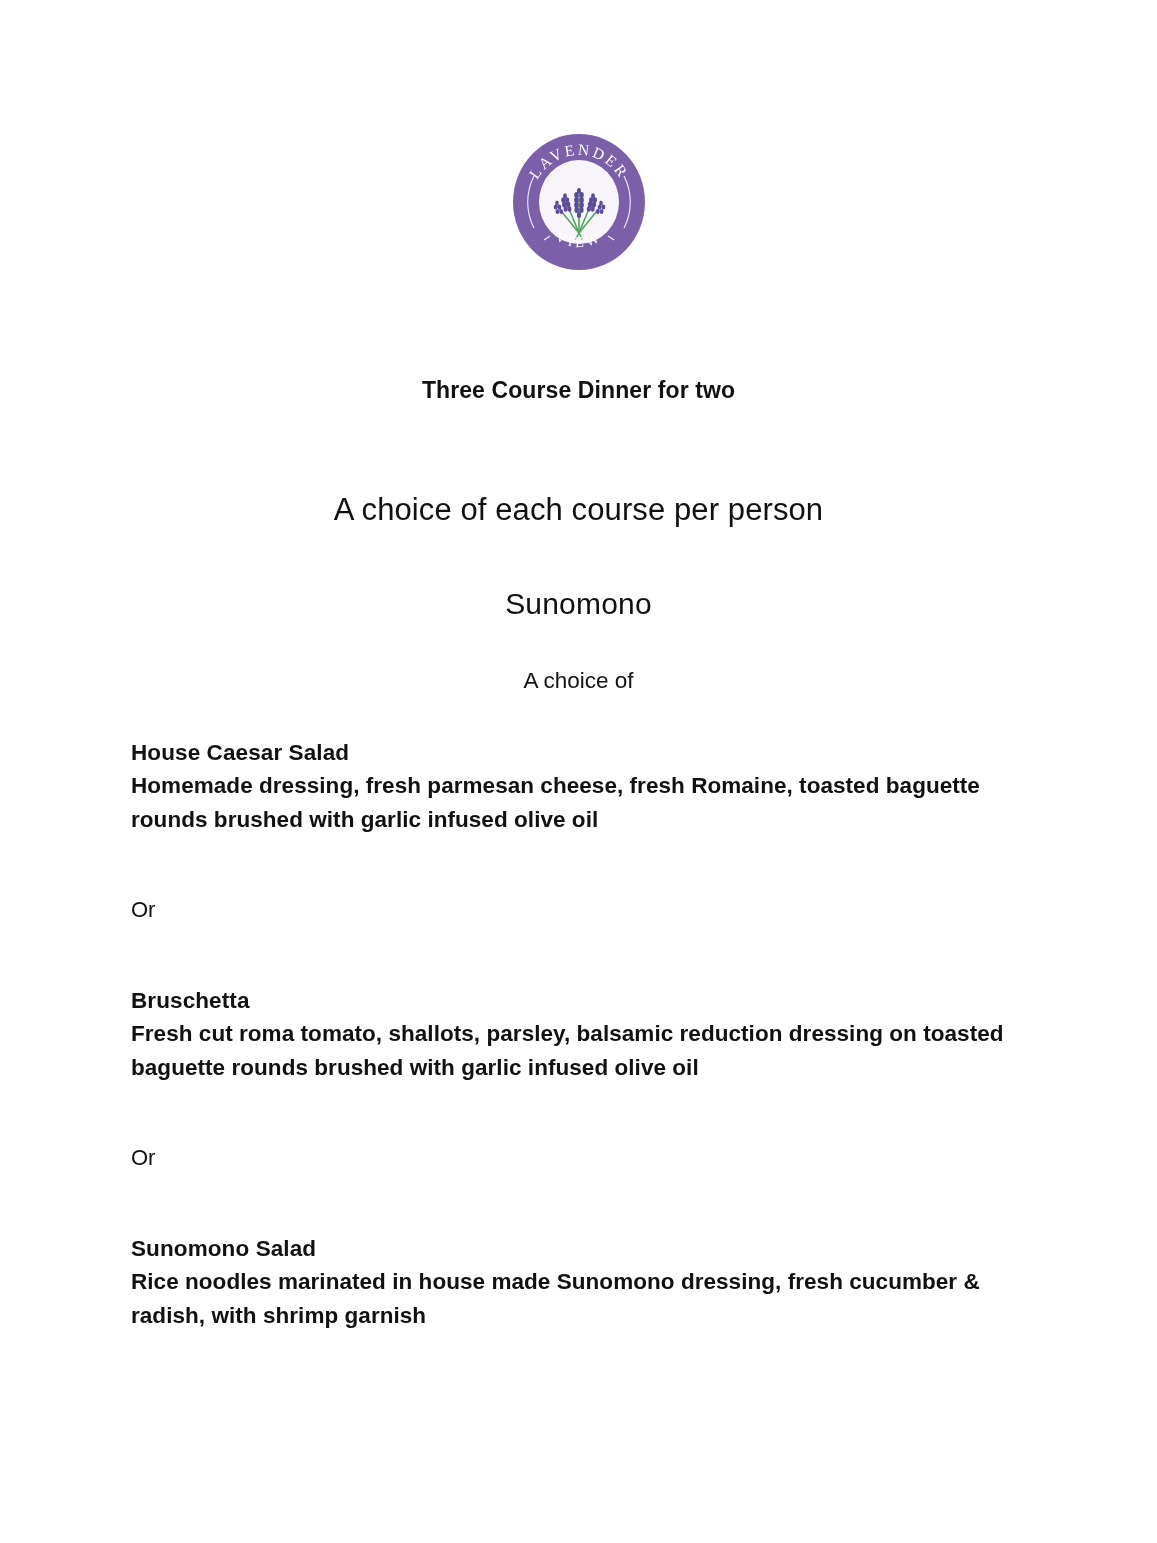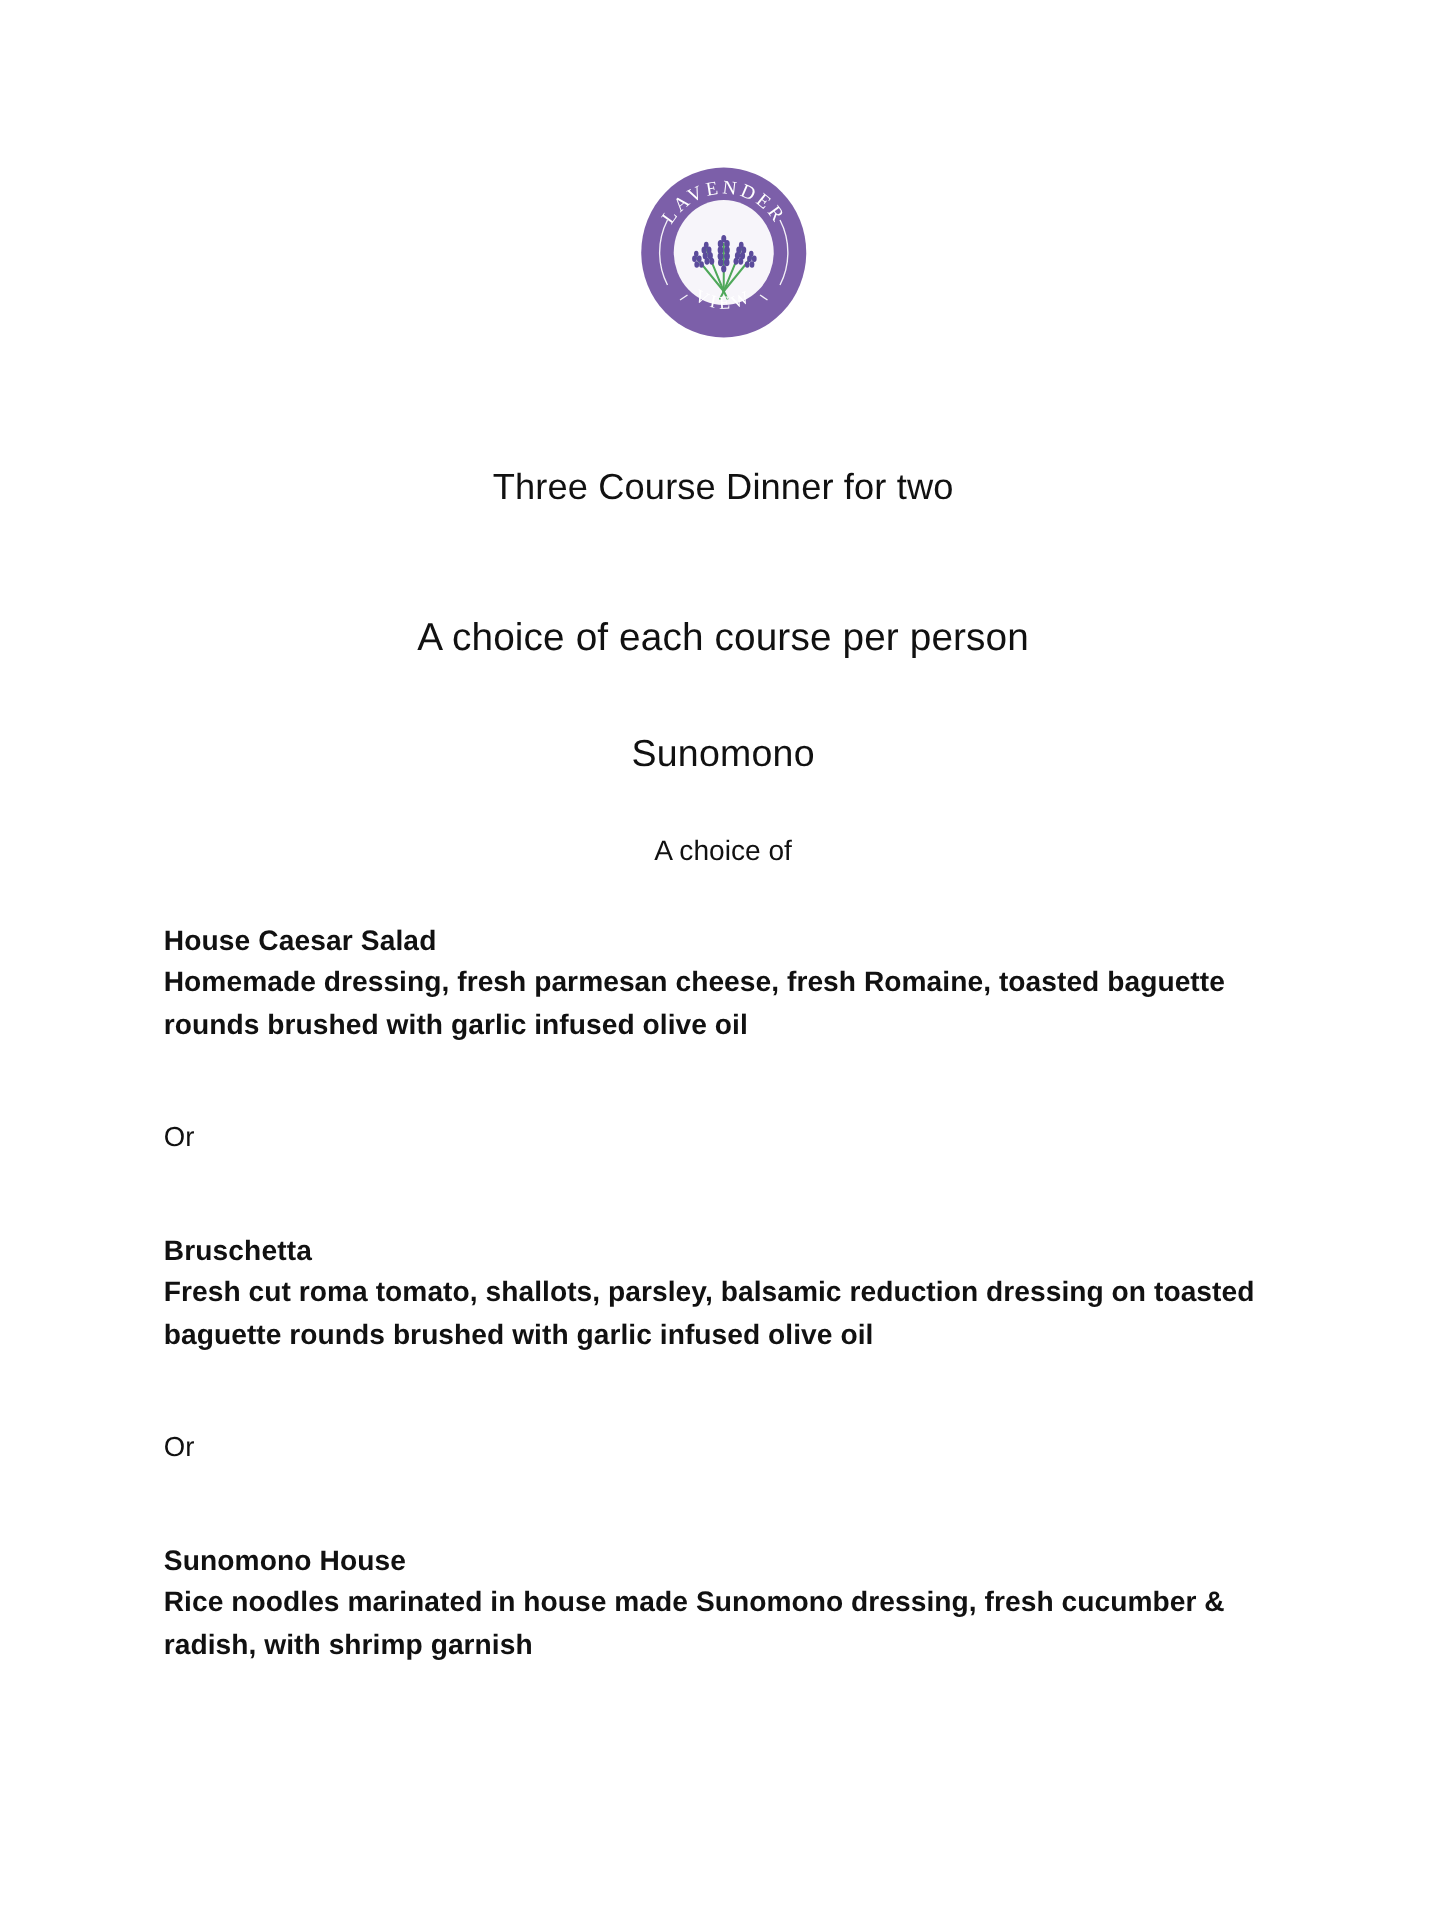--- a/index.html
+++ b/index.html
@@ -48,24 +48,24 @@
   .content {
     position: absolute;
     left: 119px;
     top: 0;
     width: 919px;
   }
 
   .center { text-align: center; }
 
   .line-intro {
-    font-size: 29px;
+    font-size: 23px;
     line-height: 36px;
     letter-spacing: 0.1px;
-    font-weight: 400;
+    font-weight: 700;
   }
 
   .intro-block {
     position: absolute;
     left: 0;
     top: 372px;
     width: 919px;
   }
 
   .headline {
@@ -251,19 +251,19 @@
       <div class="item">
         <p class="item-name">Bruschetta</p>
         <p class="item-desc">Fresh cut roma tomato, shallots, parsley, balsamic reduction dressing on toasted baguette rounds brushed with garlic infused olive oil</p>
       </div>
 
       <div class="gap-1"></div>
       <div class="separator">Or</div>
       <div class="gap-2"></div>
 
       <div class="item">
-        <p class="item-name">Sunomono House</p>
+        <p class="item-name">Sunomono Salad</p>
         <p class="item-desc">Rice noodles marinated in house made Sunomono dressing, fresh cucumber &amp; radish, with shrimp garnish</p>
       </div>
 
     </div>
   </div>
 </div>
 
 </body></html>

